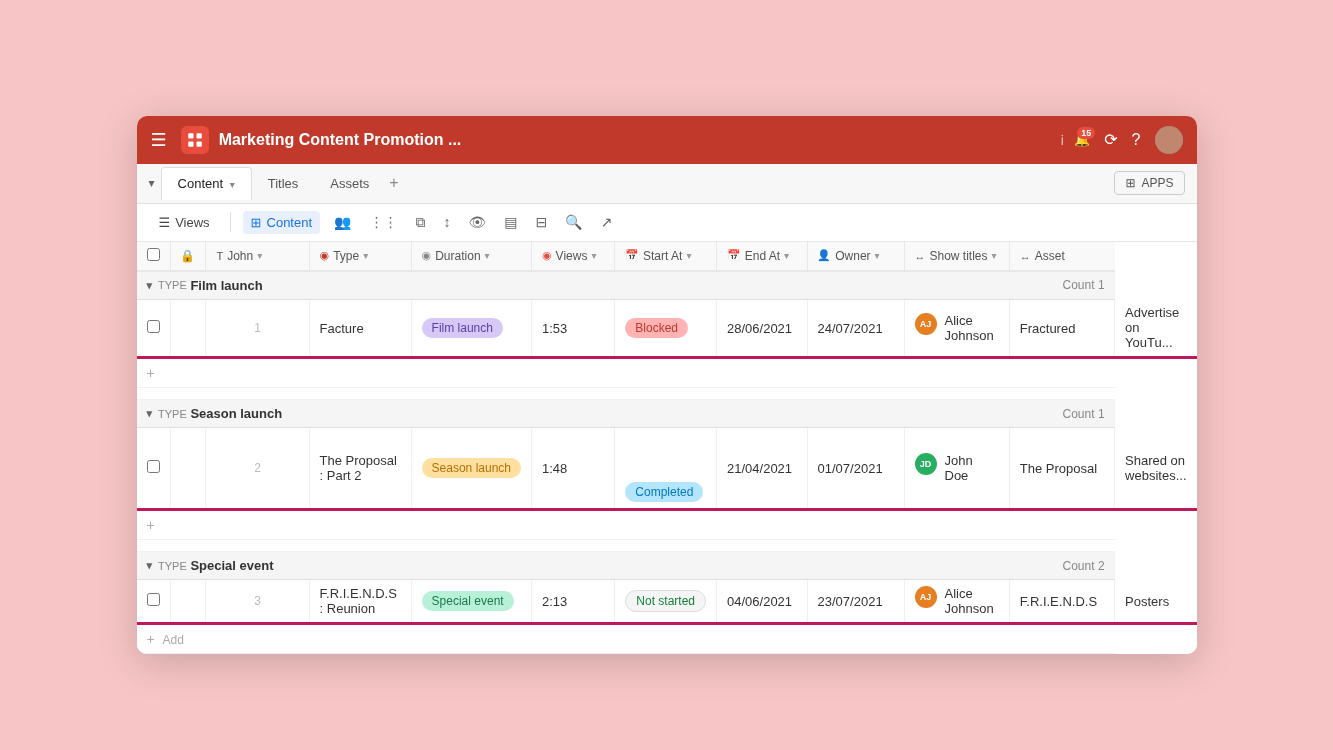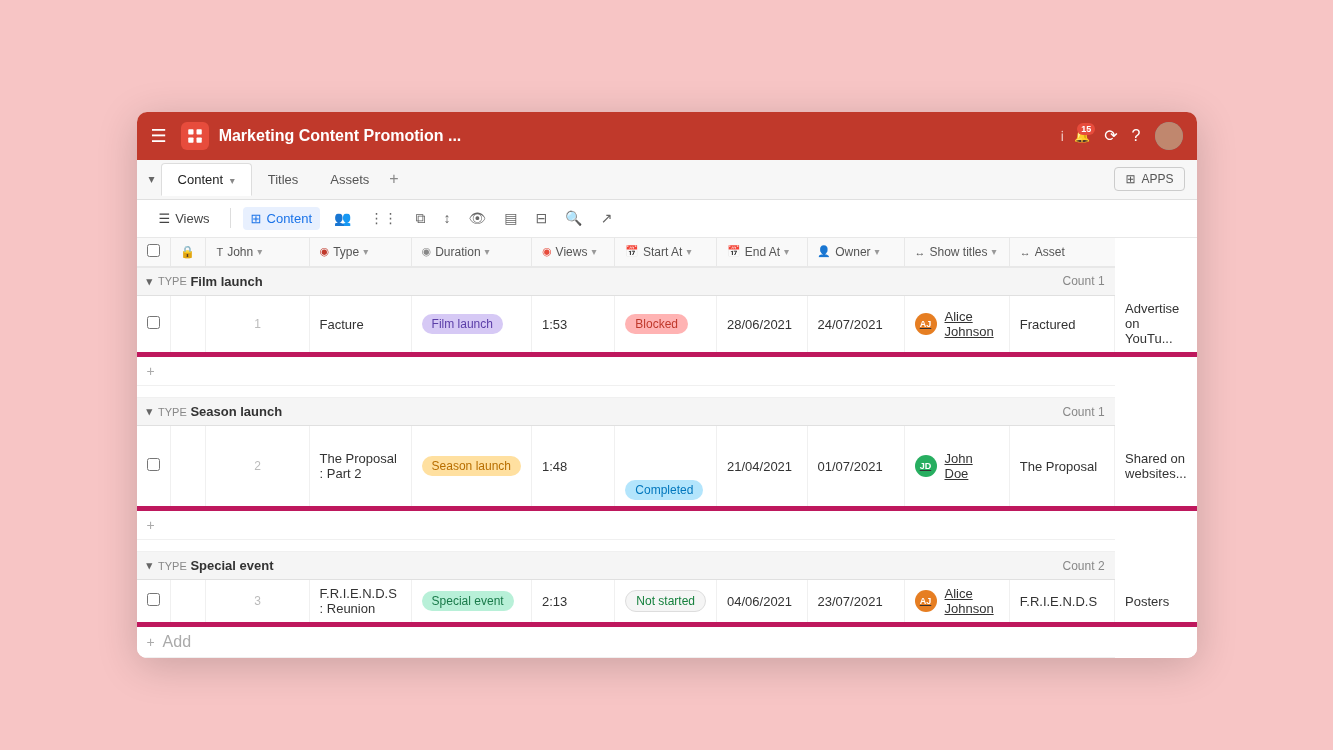--- a/index.html
+++ b/index.html
@@ -121,21 +121,21 @@
       white-space: nowrap;
       user-select: none;
       cursor: pointer;
     }
     .col-header:last-child { border-right: none; }
     .col-header-content { display: flex; align-items: center; gap: 4px; }
     .col-type-icon { font-size: 11px; }
     .col-arrow { font-size: 10px; color: #999; }
     
     td {
-      border-bottom: 5px solid #be185d;
+      border-bottom: 3px solid #be185d;
       border-right: 1px solid #f0f0f0;
       padding: 6px 10px;
       vertical-align: middle;
       font-size: 13px;
       color: #333;
     }
     td:last-child { border-right: none; }
     
     .group-row td {
       background: #f5f5f5;
@@ -157,21 +157,21 @@
       font-weight: 500;
       white-space: nowrap;
     }
     .badge-film { background: #d6c9f5; color: #5b3ea8; }
     .badge-season { background: #ffe0a0; color: #b86e00; }
     .badge-special { background: #b8f0d8; color: #1a7a4a; }
     .badge-blocked { background: #ffb3b3; color: #c0392b; }
     .badge-completed { background: #b3e5fc; color: #0277bd; margin-top: 48px; }
     .badge-not-started { background: #f5f5f5; color: #15803d; border: 1px solid #ddd; }
     
-    .user-cell { display: flex; align-items: center; gap: 8px; text-decoration: underline; }
+    .user-cell { display: flex; align-items: flex-start; gap: 8px; }
     .user-avatar { width: 22px; height: 22px; border-radius: 50%; display: flex; align-items: center; justify-content: center; font-size: 9px; font-weight: bold; color: white; flex-shrink: 0; }
     .avatar-alice { background: #e67e22; }
     .avatar-john { background: #27ae60; }
     
     .add-row td { color: #aaa; font-size: 14px; cursor: pointer; padding: 6px 10px; border-bottom: 1px solid #f0f0f0; }
     
     .empty-group-row td { height: 12px; background: white; padding: 0; border-bottom: 1px solid #f0f0f0; }
     .check-col { width: 30px; }
     .lock-col { width: 24px; }
     .num-col { width: 40px; }
@@ -427,20 +427,20 @@
               <div class="user-avatar avatar-alice">AJ</div>
               <span>Alice Johnson</span>
             </div>
           </td>
           <td>F.R.I.E.N.D.S</td>
           <td>Posters</td>
         </tr>
         <tr class="add-row">
           <td colspan="11">
             <span>+</span>
-            <span style="font-size:16px;color:#aaa;margin-left:4px;">Add</span>
+            <span style="font-size:12px;color:#aaa;margin-left:4px;">Add</span>
           </td>
         </tr>
 
       </tbody>
     </table>
   </div>
 </div>
 
 </body></html>

